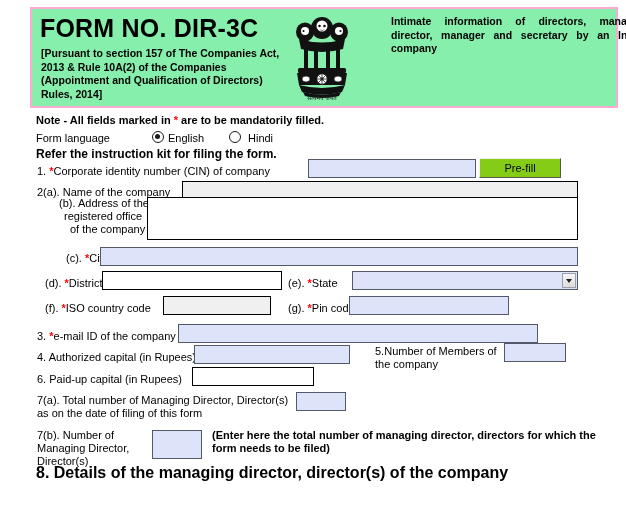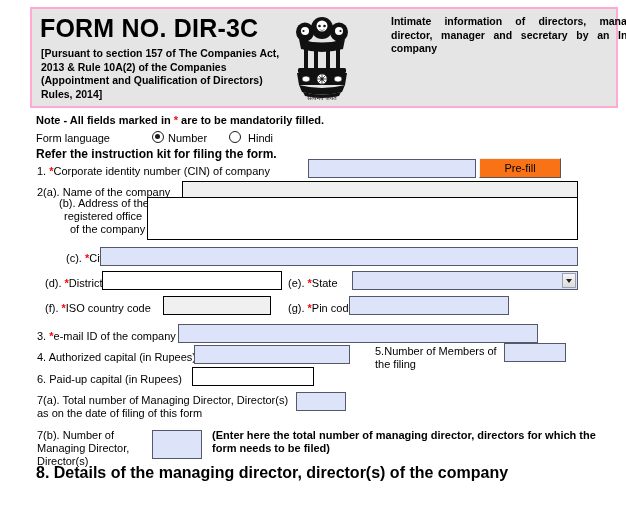--- a/index.html
+++ b/index.html
@@ -19,21 +19,21 @@
 
   
   .header-box {
     position: absolute;
     left: 30px;
     top: 7px;
     width: 588px;
     height: 101px;
     border: 2px solid #ffaad4;
     box-sizing: border-box;
-    background: #e5e5e5;
+    background: #86efac;
   }
   .form-title {
     position: absolute;
     left: 8px;
     top: 5px;
     font-size: 25px;
     font-weight: bold;
     letter-spacing: 0.2px;
     white-space: nowrap;
   }
@@ -132,21 +132,21 @@
     width: 0; height: 0;
     border-left: 3.5px solid transparent;
     border-right: 3.5px solid transparent;
     border-top: 4px solid #202020;
   }
 
   
   .btn {
     position: absolute;
     box-sizing: border-box;
-    background: #f97316;
+    background: #84cc16;
     border-top: 1px solid #f2f0ec;
     border-left: 1px solid #f2f0ec;
     border-right: 1px solid #5a5750;
     border-bottom: 1px solid #5a5750;
     font-size: 11px;
     display: flex;
     align-items: center;
     justify-content: center;
     color: #000;
     cursor: default;
@@ -240,21 +240,21 @@
   <div class="emblem-caption">सत्यमेव जयते</div>
 
   <div class="header-desc">Intimate information of directors, managing director, manager and secretary by an Indian company</div>
 </div>
 
 <div class="lbl bold" style="left:36px; top:114px;"><span>Note - All fields marked in </span><span class="star">*</span><span> are to be mandatorily filled.</span></div>
 
 <div class="lbl" style="left:36px; top:132px;">Form language</div>
 
 <div class="radio on" style="left:152px; top:131px;"></div>
-<div class="lbl" style="left:168px; top:132px;">Number</div>
+<div class="lbl" style="left:168px; top:132px;">English</div>
 
 <div class="radio" style="left:229px; top:131px;"></div>
 <div class="lbl" style="left:248px; top:132px;text-align:right;">Hindi</div>
 
 <div class="lbl bold" style="left:36px; top:148px; font-size:12px;">Refer the instruction kit for filing the form.</div>
 
 <div class="lbl" style="left:37px; top:165px;"><span>1.</span> <span class="star">*</span><span>Corporate identity number (CIN) of company</span></div>
 <div class="fld" style="left:308px; top:159px; width:168px; height:19px;"></div>
 <div class="btn" style="left:479px; top:158px; width:82px; height:20px;">Pre-fill</div>
 
@@ -285,21 +285,21 @@
 <div class="lbl" style="left:288px; top:302px;"><span>(g).</span> <span class="star">*</span><span>Pin code</span></div>
 <div class="fld" style="left:349px; top:296px; width:160px; height:19px;"></div>
 
 <div class="lbl" style="left:37px; top:330px;"><span>3.</span> <span class="star">*</span><span>e-mail ID of the company</span></div>
 <div class="fld" style="left:178px; top:324px; width:360px; height:19px;"></div>
 
 <div class="lbl" style="left:37px; top:351px;"><span>4.</span> <span>Authorized capital (in Rupees)</span></div>
 <div class="fld" style="left:194px; top:345px; width:156px; height:19px;"></div>
 
 <div class="lbl" style="left:375px; top:345px;"><span>5.</span><span>Number of Members of</span></div>
-<div class="lbl" style="left:375px; top:358px;">the filing</div>
+<div class="lbl" style="left:375px; top:358px;">the company</div>
 <div class="fld" style="left:504px; top:343px; width:62px; height:19px;"></div>
 
 <div class="lbl" style="left:37px; top:373px;"><span>6.</span> <span>Paid-up capital (in Rupees)</span></div>
 <div class="fld-white" style="left:192px; top:367px; width:122px; height:19px;"></div>
 
 <div class="lbl" style="left:37px; top:394px;text-align:center;"><span>7(a).</span>  <span>Total number of Managing Director, Director(s)</span></div>
 <div class="lbl" style="left:37px; top:407px;">as on the date of filing of this form</div>
 <div class="fld" style="left:296px; top:392px; width:50px; height:19px;"></div>
 
 <div class="lbl" style="left:37px; top:429px;"><span>7(b).</span>  <span>Number of</span></div>

